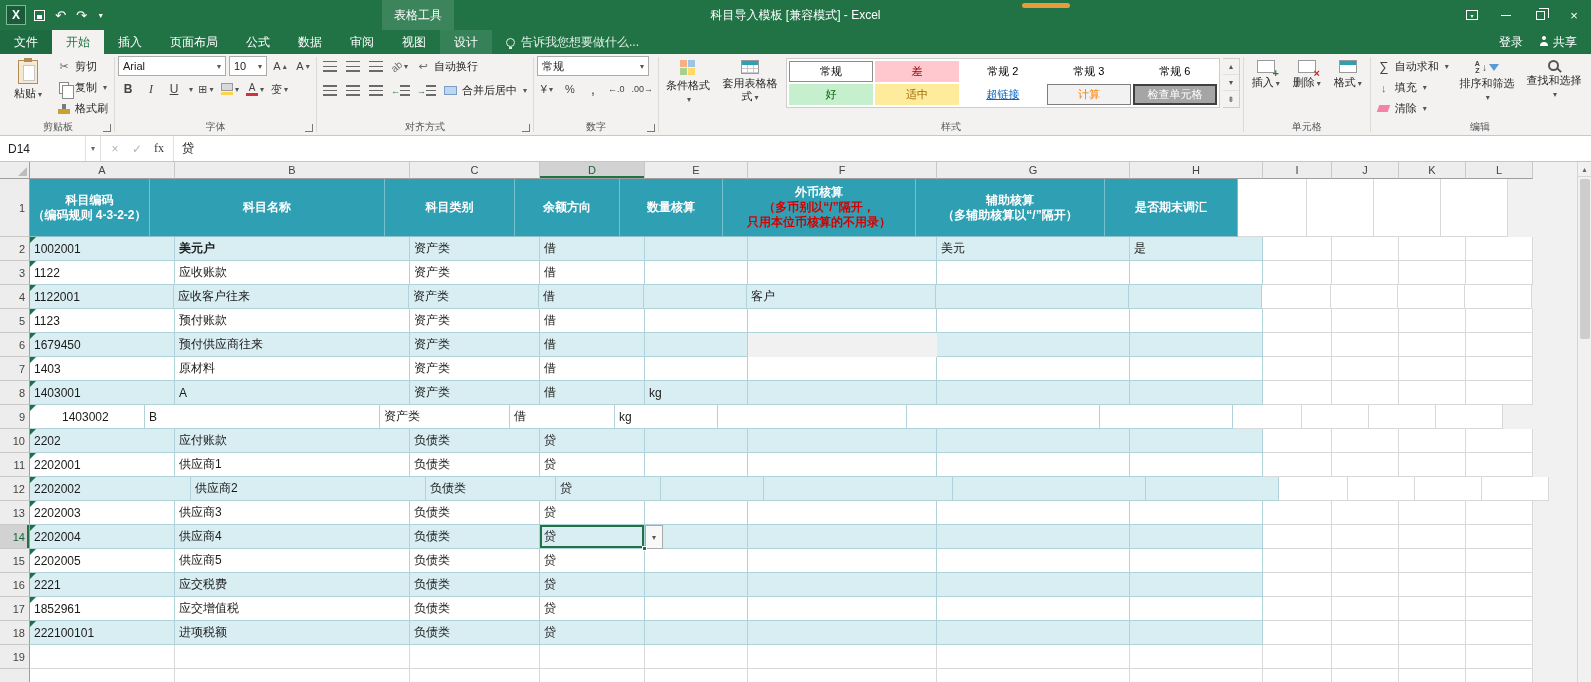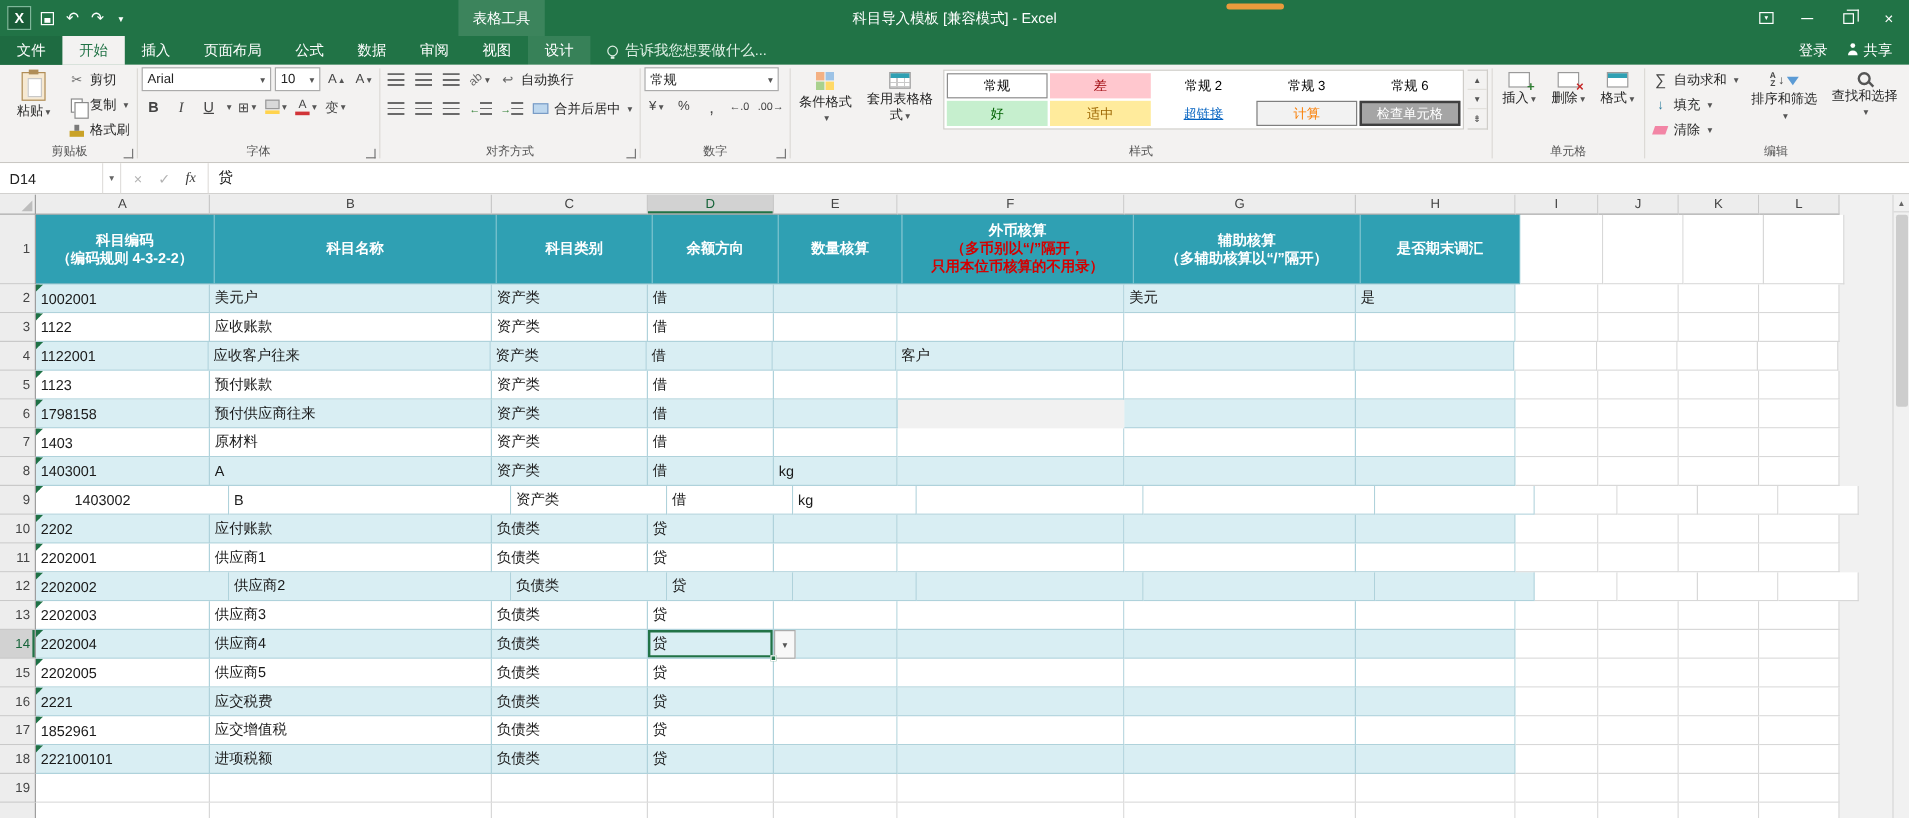--- a/index.html
+++ b/index.html
@@ -106,21 +106,21 @@
   .funnel{width:0;height:0;border-left:5px solid transparent;border-right:5px solid transparent;border-top:7px solid #5B9BD5;display:inline-block}
   .mag{width:11px;height:11px;border:2px solid #555;border-radius:50%;position:relative;display:inline-block}
   .mag::after{content:'';position:absolute;width:6px;height:2px;background:#555;transform:rotate(45deg);right:-5px;bottom:-2px}
 
   
   .fbar{height:26px;background:#fff;border-bottom:1px solid #C8C6C4;display:flex;align-items:stretch}
   .namebox{width:86px;border-right:1px solid #E1DFDD;display:flex;align-items:center;padding-left:8px;font-size:12px}
   .nb-dd{width:15px;display:flex;align-items:center;justify-content:center;font-size:8px;color:#666;border-right:1px solid #E1DFDD}
   .fb-btns{display:flex;align-items:center;gap:2px;padding:0 4px;border-right:1px solid #E1DFDD}
   .fb-btn{width:20px;height:22px;display:flex;align-items:center;justify-content:center;font-size:12px;color:#B3B3B3}
-  .fb-fx{color:#3b3b3b;font-style:italic;font-family:"Liberation Serif",serif}
+  .fb-fx{color:#3b3b3b;font-family:"Liberation Serif",serif}
   .fb-input{flex:1;display:flex;align-items:center;padding-left:8px;font-size:12px;color:#111}
 
   
   .sheet-area{position:relative;height:520px;background:#F1F1F1;overflow:hidden}
   #grid{position:absolute;top:0;left:0}
   .g-row{display:flex}
   .g-cell{flex:none;position:relative;overflow:hidden;white-space:nowrap;font-size:12px}
   .colhead-row{height:17px}
   .corner{background:#EDEDED;border-right:1px solid #9E9E9E;border-bottom:1px solid #9E9E9E}
   .corner-tri{position:absolute;right:2px;bottom:2px;width:0;height:0;border-left:9px solid transparent;border-bottom:9px solid #BDBDBD}
@@ -473,21 +473,21 @@
           <div class="g-cell colhead" style="width: 189px;">F</div>
           <div class="g-cell colhead" style="width: 193px;">G</div>
           <div class="g-cell colhead" style="width: 133px;">H</div>
           <div class="g-cell colhead" style="width: 69px;">I</div>
           <div class="g-cell colhead" style="width: 67px;">J</div>
           <div class="g-cell colhead" style="width: 67px;">K</div>
           <div class="g-cell colhead" style="width: 67px;">L</div>
         </div>
         <div class="g-row header-row">
           <div class="g-cell rowhead" style="width: 30px;">1</div>
-          <div class="g-cell th" style="width: 149px;">
+          <div class="g-cell th" style="width: 120px;">
             <div class="th-line">科目编码</div>
             <div class="th-line">（编码规则 4-3-2-2）</div>
           </div>
           <div class="g-cell th" style="width: 235px;">
             <div class="th-line">科目名称</div>
           </div>
           <div class="g-cell th" style="width: 130px;">
             <div class="th-line">科目类别</div>
           </div>
           <div class="g-cell th" style="width: 105px;">
@@ -509,21 +509,21 @@
             <div class="th-line">是否期末调汇</div>
           </div>
           <div class="g-cell plain" style="width: 69px;"></div>
           <div class="g-cell plain" style="width: 67px;"></div>
           <div class="g-cell plain" style="width: 67px;"></div>
           <div class="g-cell plain" style="width: 67px;"></div>
         </div>
         <div class="g-row data-row">
           <div class="g-cell rowhead" style="width: 30px;">2</div>
           <div class="g-cell tcell band tri" style="width: 145px;">1002001</div>
-          <div class="g-cell tcell band" style="width: 235px;">美元户</div>
+          <div class="g-cell tcell band" style="width: 235px; font-weight: bold;">美元户</div>
           <div class="g-cell tcell band" style="width: 130px;">资产类</div>
           <div class="g-cell tcell band" style="width: 105px;">借</div>
           <div class="g-cell tcell band" style="width: 103px;"></div>
           <div class="g-cell tcell band" style="width: 189px;"></div>
           <div class="g-cell tcell band" style="width: 193px;">美元</div>
           <div class="g-cell tcell band" style="width: 133px;">是</div>
           <div class="g-cell plain" style="width: 69px;"></div>
           <div class="g-cell plain" style="width: 67px;"></div>
           <div class="g-cell plain" style="width: 67px;"></div>
           <div class="g-cell plain" style="width: 67px;"></div>
@@ -568,21 +568,21 @@
           <div class="g-cell tcell" style="width: 189px;"></div>
           <div class="g-cell tcell" style="width: 193px;"></div>
           <div class="g-cell tcell" style="width: 133px;"></div>
           <div class="g-cell plain" style="width: 69px;"></div>
           <div class="g-cell plain" style="width: 67px;"></div>
           <div class="g-cell plain" style="width: 67px;"></div>
           <div class="g-cell plain" style="width: 67px;"></div>
         </div>
         <div class="g-row data-row">
           <div class="g-cell rowhead" style="width: 30px;">6</div>
-          <div class="g-cell tcell band tri" style="width: 145px;">1798158</div>
+          <div class="g-cell tcell band tri" style="width: 145px;">1679450</div>
           <div class="g-cell tcell band" style="width: 235px;">预付供应商往来</div>
           <div class="g-cell tcell band" style="width: 130px;">资产类</div>
           <div class="g-cell tcell band" style="width: 105px;">借</div>
           <div class="g-cell tcell band" style="width: 103px;"></div>
           <div class="g-cell tcell band" style="width: 189px; margin-top: 36px;">供应商/项目</div>
           <div class="g-cell tcell band" style="width: 193px;"></div>
           <div class="g-cell tcell band" style="width: 133px;"></div>
           <div class="g-cell plain" style="width: 69px;"></div>
           <div class="g-cell plain" style="width: 67px;"></div>
           <div class="g-cell plain" style="width: 67px;"></div>
@@ -613,21 +613,21 @@
           <div class="g-cell tcell band" style="width: 189px;"></div>
           <div class="g-cell tcell band" style="width: 193px;"></div>
           <div class="g-cell tcell band" style="width: 133px;"></div>
           <div class="g-cell plain" style="width: 69px;"></div>
           <div class="g-cell plain" style="width: 67px;"></div>
           <div class="g-cell plain" style="width: 67px;"></div>
           <div class="g-cell plain" style="width: 67px;"></div>
         </div>
         <div class="g-row data-row">
           <div class="g-cell rowhead" style="width: 30px;">9</div>
-          <div class="g-cell tcell tri" style="width: 161px; padding-left: 32px;">1403002</div>
+          <div class="g-cell tcell tri" style="width: 115px; padding-left: 32px;">1403002</div>
           <div class="g-cell tcell" style="width: 235px;">B</div>
           <div class="g-cell tcell" style="width: 130px;">资产类</div>
           <div class="g-cell tcell" style="width: 105px;">借</div>
           <div class="g-cell tcell" style="width: 103px;">kg</div>
           <div class="g-cell tcell" style="width: 189px;"></div>
           <div class="g-cell tcell" style="width: 193px;"></div>
           <div class="g-cell tcell" style="width: 133px;"></div>
           <div class="g-cell plain" style="width: 69px;"></div>
           <div class="g-cell plain" style="width: 67px;"></div>
           <div class="g-cell plain" style="width: 67px;"></div>

